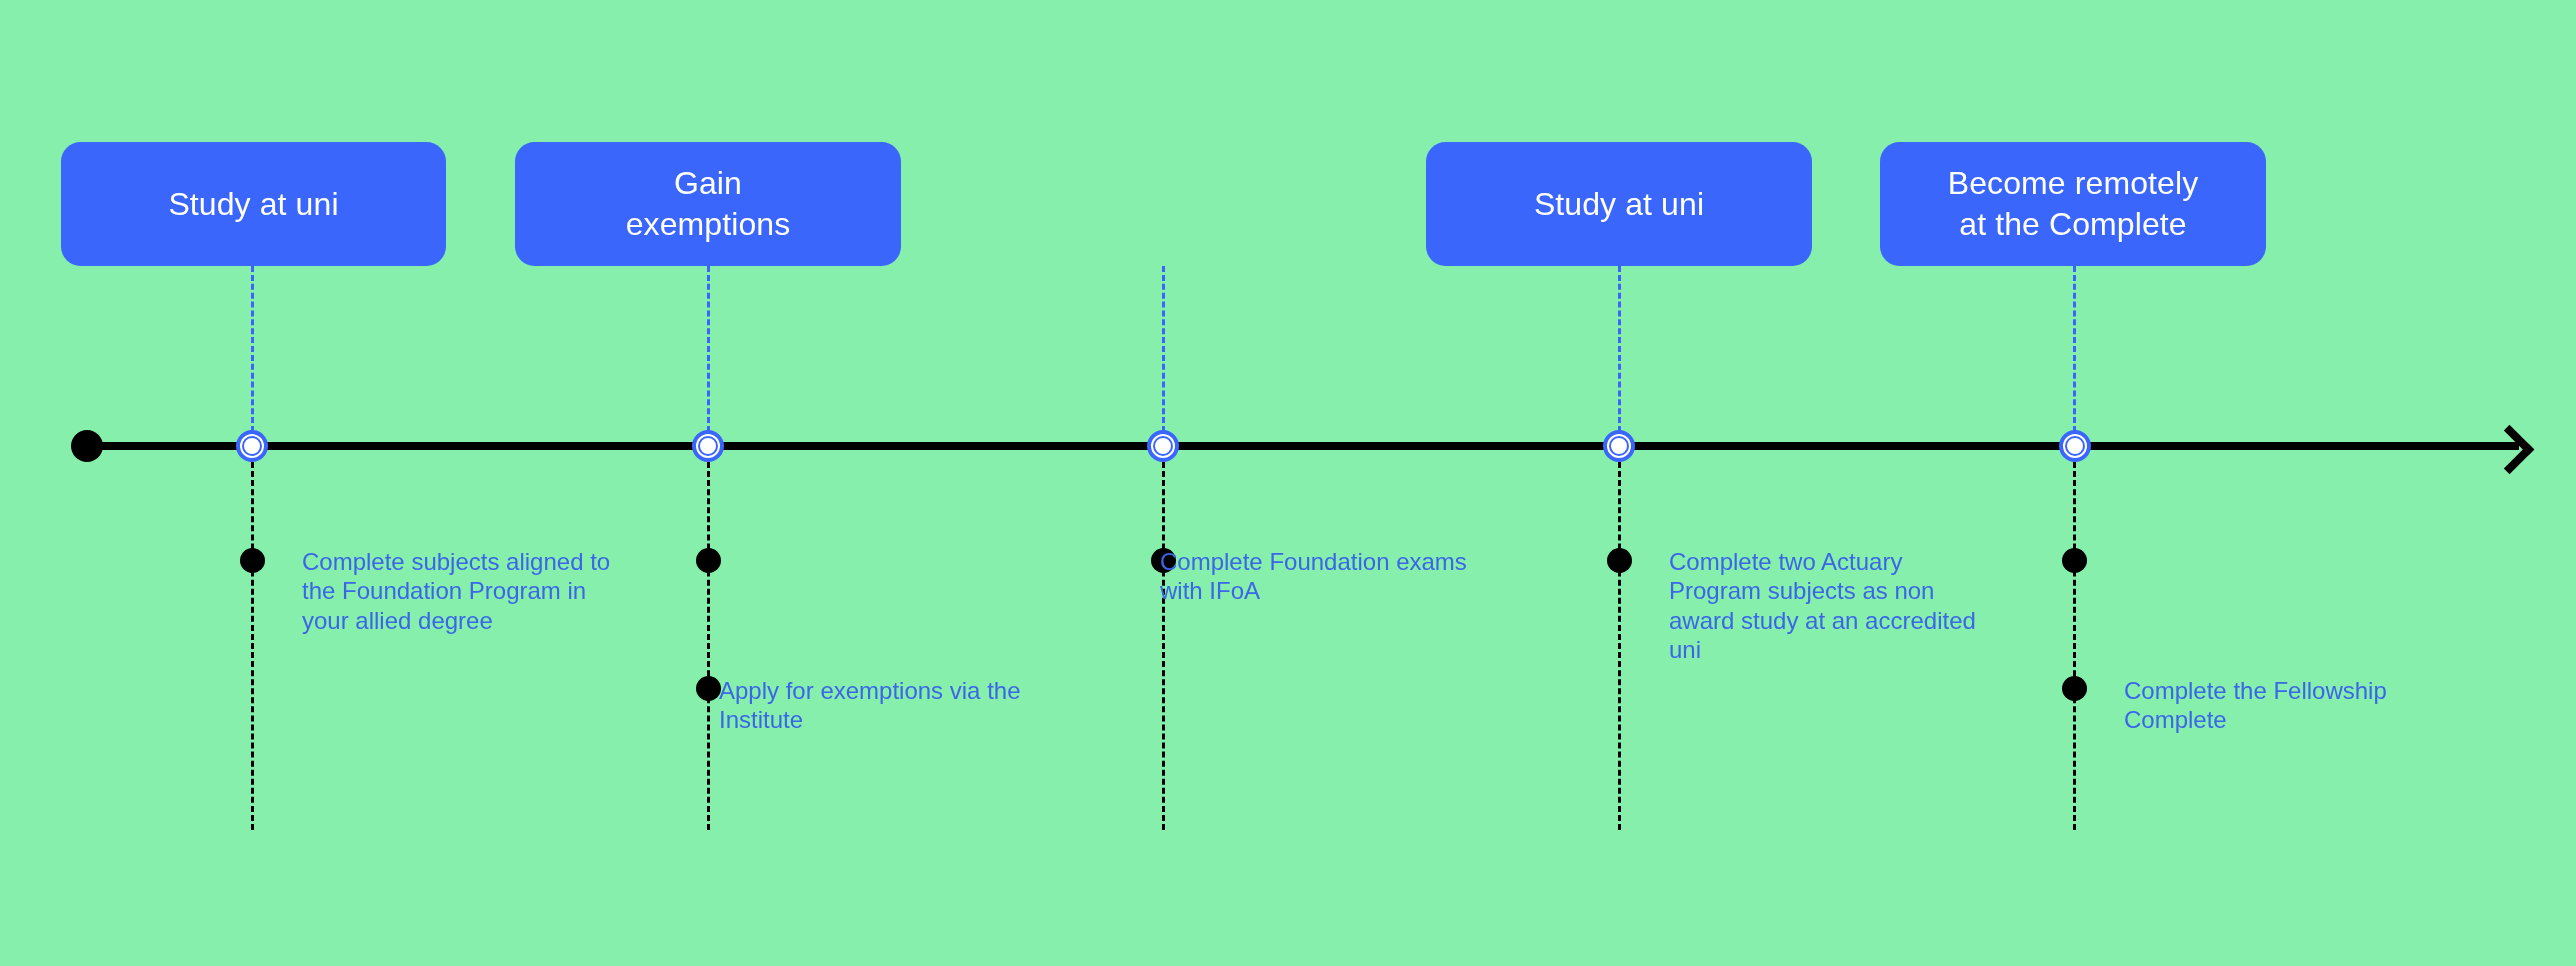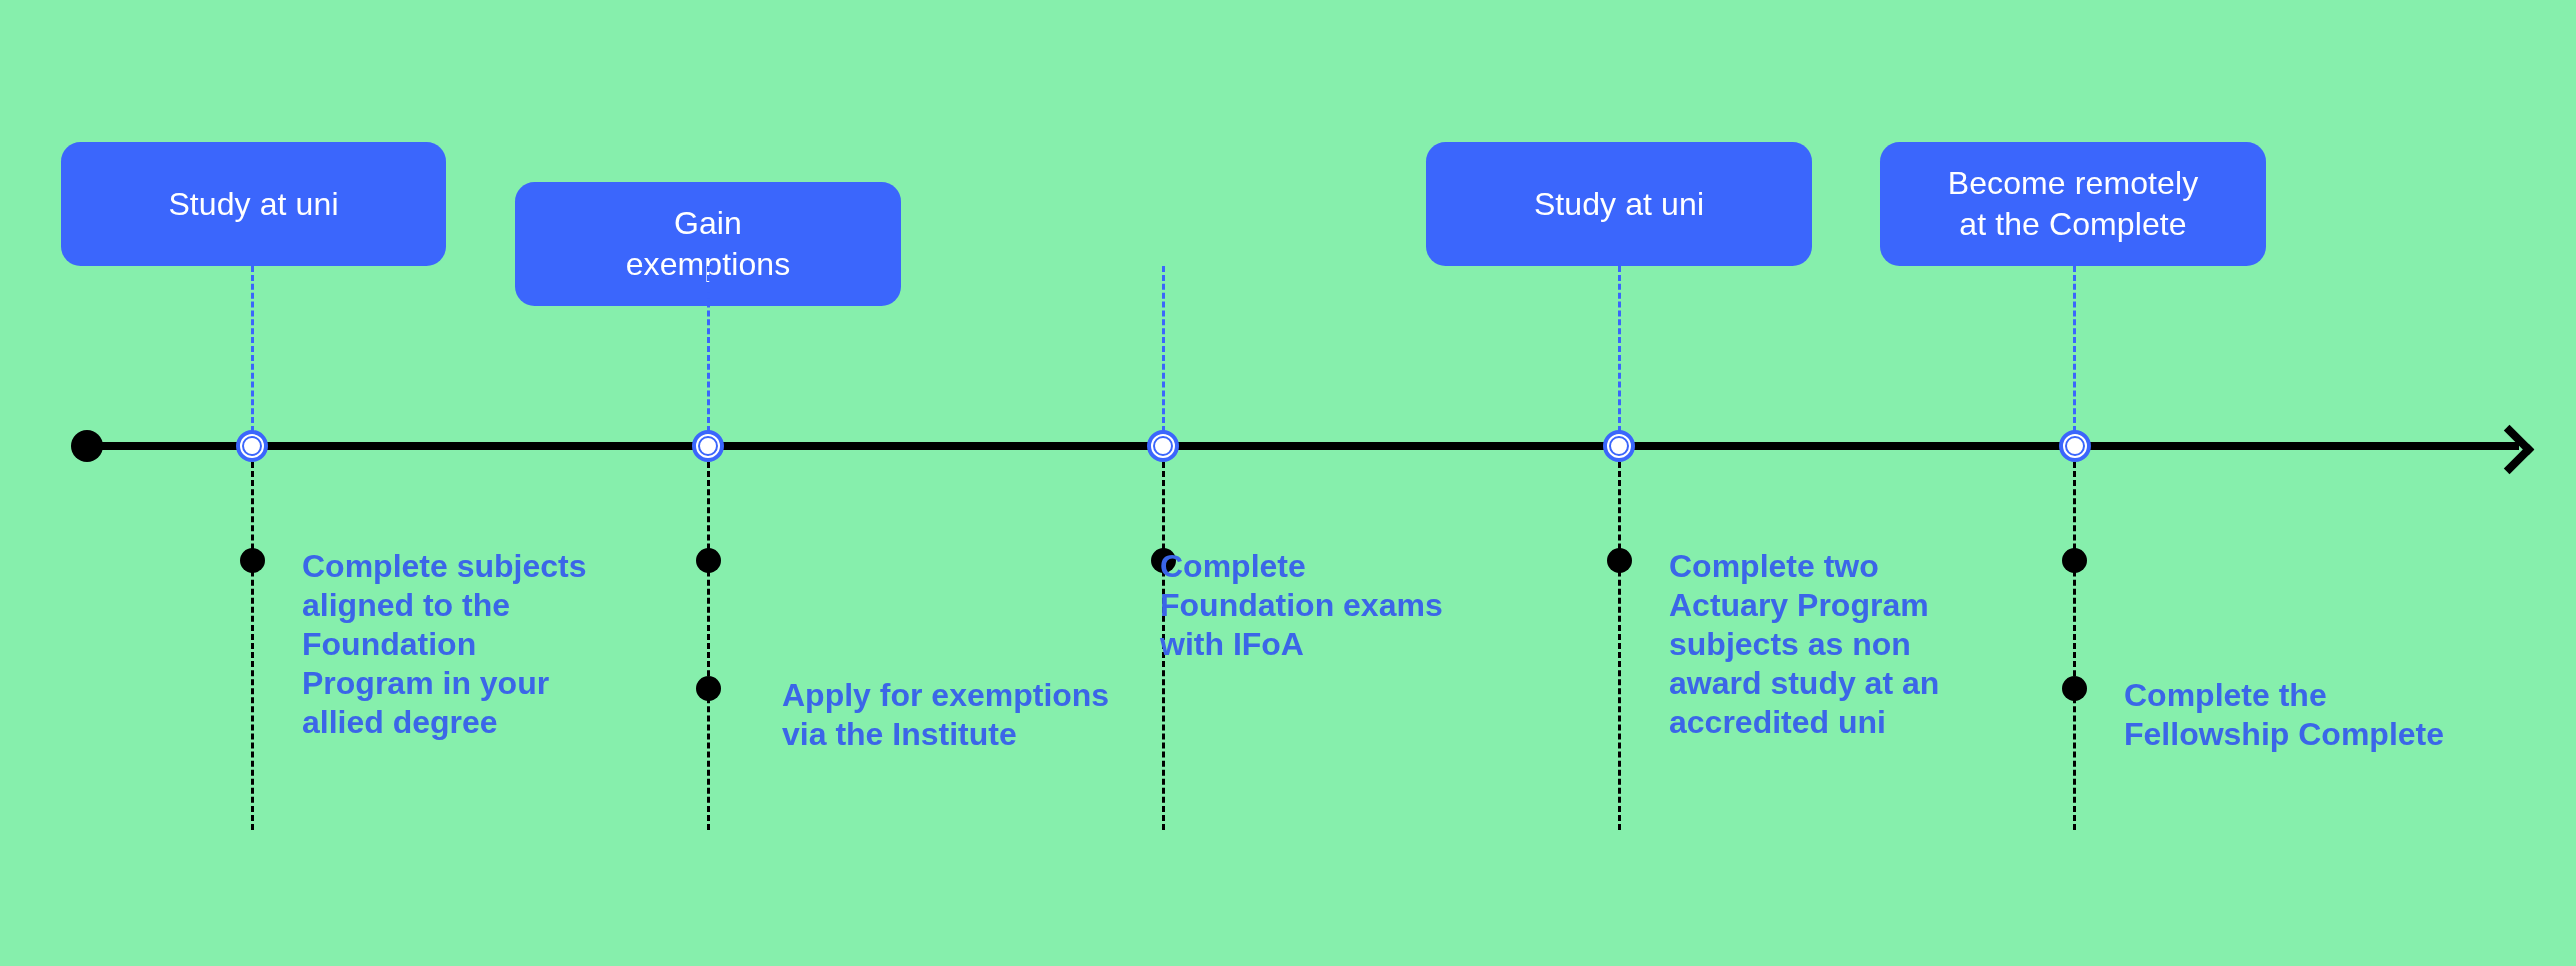--- a/index.html
+++ b/index.html
@@ -99,36 +99,36 @@
   .task-dot {
     position: absolute;
     width: 25px;
     height: 25px;
     border-radius: 50%;
     background: #000000;
   }
   .task-label {
     position: absolute;
     color: #3B66E8;
-    font-size: 32px;
+    font-size: 24px;
     line-height: 1.22;
-    font-weight: 700;
+    font-weight: 400;
     white-space: pre-line;
   }
 </style>
 </head>
 <body>
 
 <div id="stage">
 
   <div class="stage-box" style="left:61px; top:142px; width:385px; height:124px;">
     <span>Study at uni</span>
   </div>
 
-  <div class="stage-box" style="left:515px; top:142px; width:386px; height:124px;margin-top:40px;">
+  <div class="stage-box" style="left:515px; top:142px; width:386px; height:124px;">
     <span>
       <span>Gain</span>
       <span>exemptions</span>
     </span>
   </div>
 
 
   <div class="stage-box" style="left:1426px; top:142px; width:386px; height:124px;">
     <span>Study at uni</span>
   </div>
@@ -161,21 +161,21 @@
   <div class="connector-down" style="left:1162px; top:462px; height:368px;"></div>
   <div class="connector-down" style="left:1618px; top:462px; height:368px;"></div>
   <div class="connector-down" style="left:2073px; top:462px; height:368px;"></div>
 
   <div class="task-dot" style="left:240px; top:548px;"></div>
   <div class="task-label" style="left:302px; top:547px; width:309px;">Complete subjects aligned to the Foundation Program in your allied degree</div>
 
   <div class="task-dot" style="left:696px; top:548px;"></div>
 
   <div class="task-dot" style="left:696px; top:676px;"></div>
-  <div class="task-label" style="left:782px; top:676px; width:330px;">Apply for exemptions via the Institute</div>
+  <div class="task-label" style="left:719px; top:676px; width:330px;">Apply for exemptions via the Institute</div>
 
   <div class="task-dot" style="left:1151px; top:548px;"></div>
   <div class="task-label" style="left:1160px; top:547px; width:319px;">Complete Foundation exams with IFoA</div>
 
   <div class="task-dot" style="left:1607px; top:548px;"></div>
   <div class="task-label" style="left:1669px; top:547px; width:309px;">Complete two Actuary Program subjects as non award study at an accredited uni</div>
 
   <div class="task-dot" style="left:2062px; top:548px;"></div>
 
   <div class="task-dot" style="left:2062px; top:676px;"></div>

